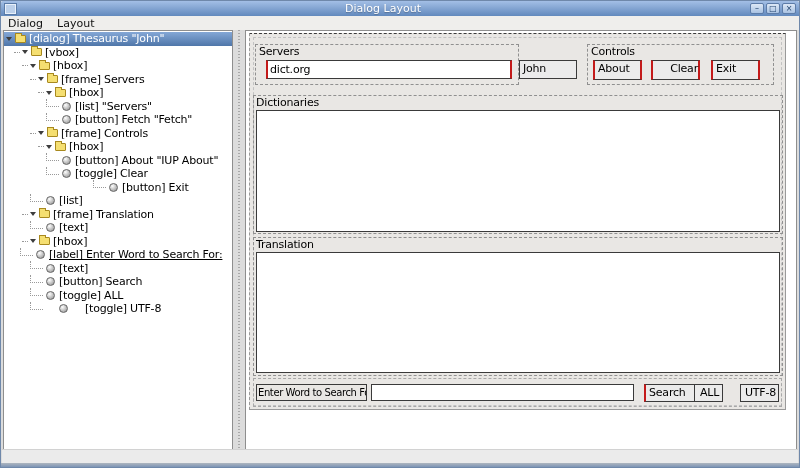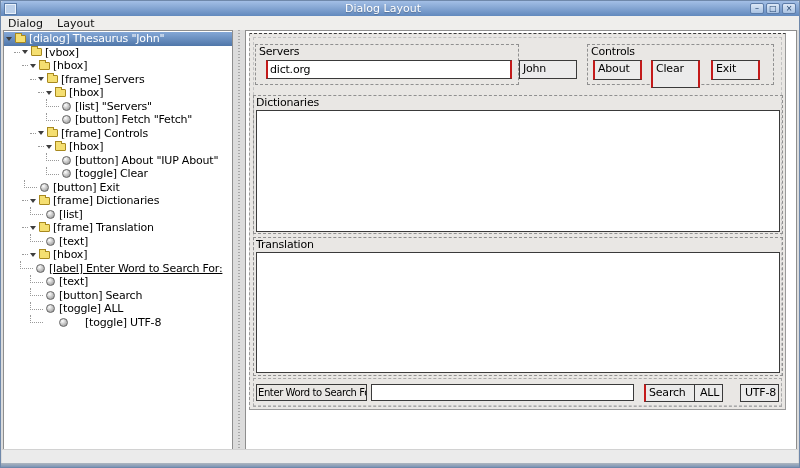--- a/index.html
+++ b/index.html
@@ -127,30 +127,24 @@
         <div class="tree-row" style="padding-left: 42px;">
           <span class="lconn"></span>
           <span class="bullet"></span>
           <span class="tlabel">[button] About "IUP About"</span>
         </div>
         <div class="tree-row" style="padding-left: 42px;">
           <span class="lconn"></span>
           <span class="bullet"></span>
           <span class="tlabel">[toggle] Clear</span>
         </div>
-        <div class="tree-row" style="padding-left: 20px;">
+        <div class="tree-row" style="padding-left: 45px; margin-left: 44px;">
           <span class="lconn"></span>
           <span class="bullet"></span>
           <span class="tlabel">[button] Exit</span>
-        </div>
-        <div class="tree-row" style="padding-left: 18px;">
-          <span class="hconn"></span>
-          <span class="expander"></span>
-          <span class="folder"></span>
-          <span class="tlabel">[frame] Dictionaries</span>
         </div>
         <div class="tree-row" style="padding-left: 26px;">
           <span class="lconn"></span>
           <span class="bullet"></span>
           <span class="tlabel">[list]</span>
         </div>
         <div class="tree-row" style="padding-left: 18px;">
           <span class="hconn"></span>
           <span class="expander"></span>
           <span class="folder"></span>
@@ -202,21 +196,21 @@
 
         <div class="frame" style="left:5px;top:10px;width:264px;height:41px;">
           <span class="frame-title">Servers</span>
           <input class="txt red-edges" style="left: 10px; top: 15px; width: 246px; height: 19px;" value="dict.org">
           <div class="btn" style="left:263px;top:15px;width:58px;height:19px;">John</div>
         </div>
 
         <div class="frame" style="left:337px;top:10px;width:187px;height:41px;">
           <span class="frame-title">Controls</span>
           <div class="btn red-edges" style="left:5px;top:15px;width:49px;height:20px;">About</div>
-          <div class="btn red-edges" style="left:63px;top:15px;width:49px;height:28px;">Clear</div>
+          <div class="btn red-edges" style="left:63px;top:15px;width:49px;height:20px;text-align:right;">Clear</div>
           <div class="btn red-edges" style="left:123px;top:15px;width:49px;height:20px;">Exit</div>
         </div>
 
         <div class="frame" style="left:3px;top:61px;width:530px;height:139px;">
           <span class="frame-title" style="left:2px;">Dictionaries</span>
           <div class="bigbox" style="left:2px;top:14px;width:524px;height:122px;"></div>
         </div>
 
         <div class="frame" style="left:3px;top:203px;width:530px;height:139px;">
           <span class="frame-title" style="left:2px;">Translation</span>

